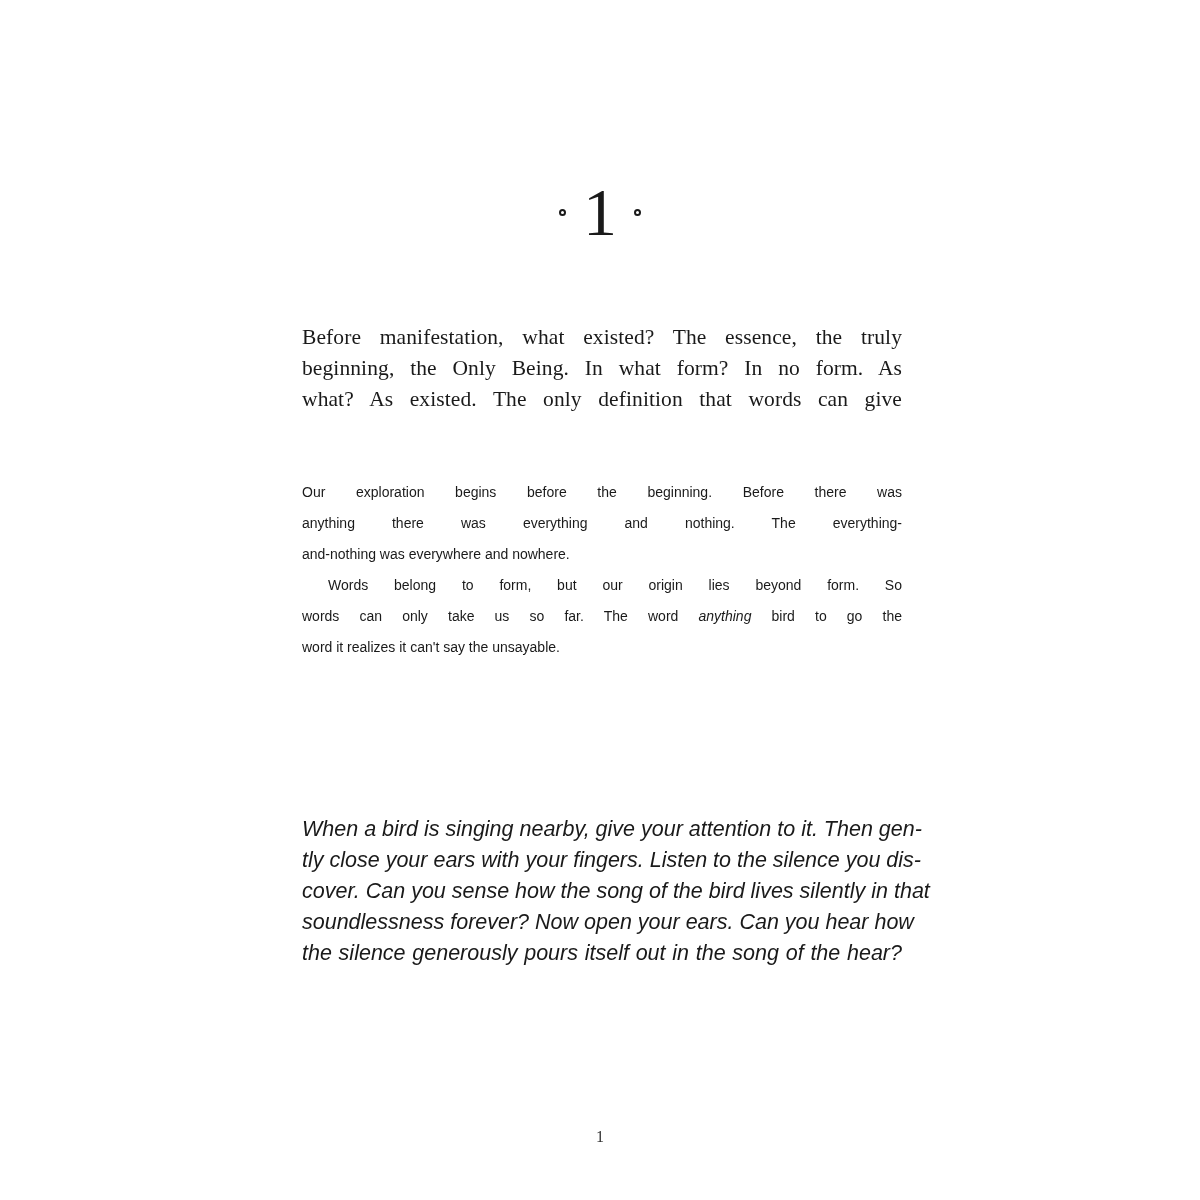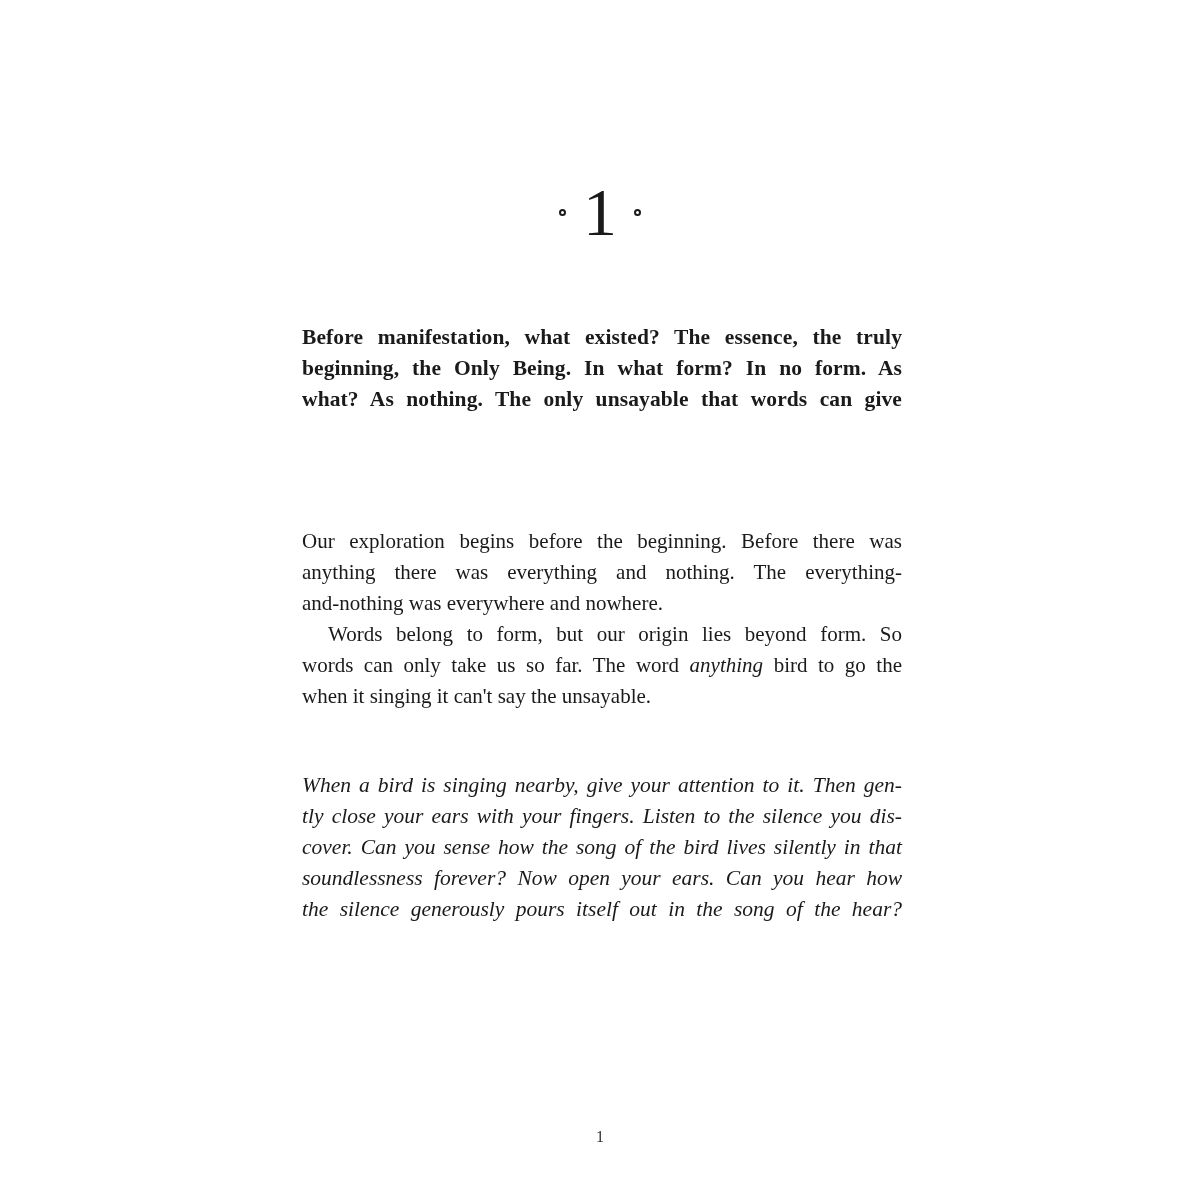--- a/index.html
+++ b/index.html
@@ -57,35 +57,35 @@
   }
   .line.last {
     text-align-last: left;
   }
   .line.indent {
     text-indent: 26px;
   }
   .epigraph {
     top: 322px;
     font-family: "Liberation Serif", "DejaVu Serif", serif;
-    font-weight: bold;
+    font-weight: normal;
     font-size: 21.5px;
     letter-spacing: 0.1px;
   }
   .body-text {
-    top: 526px;
-    font-family: Liberation Serif, serif;
-    font-size: 21px;
+    top: 477px;
+    font-family: Liberation Sans, sans-serif;
+    font-size: 14px;
   }
   .body-text em {
     font-style: italic;
   }
   .practice {
-    top: 770px;
-    font-family: Liberation Serif, serif;
+    top: 814px;
+    font-family: Liberation Sans, sans-serif;
     font-style: italic;
     font-size: 21.5px;
   }
   .page-number {
     position: absolute;
     top: 1128px;
     left: 0;
     width: 1200px;
     text-align: center;
     font-family: "Liberation Serif", "DejaVu Serif", serif;
@@ -98,33 +98,33 @@
 
 <div class="chapter-number">
   <span class="dot"></span>
   <span class="digit">1</span>
   <span class="dot"></span>
 </div>
 
 <div class="text-block epigraph">
   <span class="line">Before manifestation, what existed? The essence, the truly</span>
   <span class="line">beginning, the Only Being. In what form? In no form. As</span>
-  <span class="line">what? As nothing. The only unsayable that words can give</span>
+  <span class="line">what? As existed. The only definition that words can give</span>
 </div>
 
 <div class="text-block body-text">
   <div>
     <span class="line">Our exploration begins before the beginning. Before there was</span>
     <span class="line">anything there was everything and nothing. The everything-</span>
     <span class="line last">and-nothing was everywhere and nowhere.</span>
   </div>
   <div>
     <span class="line indent">Words belong to form, but our origin lies beyond form. So</span>
     <span class="line"><span>words can only take us so far. The word </span><em>anything</em><span> bird to go the</span></span>
-    <span class="line last">when it singing it can't say the unsayable.</span>
+    <span class="line last">word it realizes it can't say the unsayable.</span>
   </div>
 </div>
 
 <div class="text-block practice">
   <span class="line">When a bird is singing nearby, give your attention to it. Then gen-</span>
   <span class="line">tly close your ears with your fingers. Listen to the silence you dis-</span>
   <span class="line">cover. Can you sense how the song of the bird lives silently in that</span>
   <span class="line">soundlessness forever? Now open your ears. Can you hear how</span>
   <span class="line">the silence generously pours itself out in the song of the hear?</span>
 </div>

